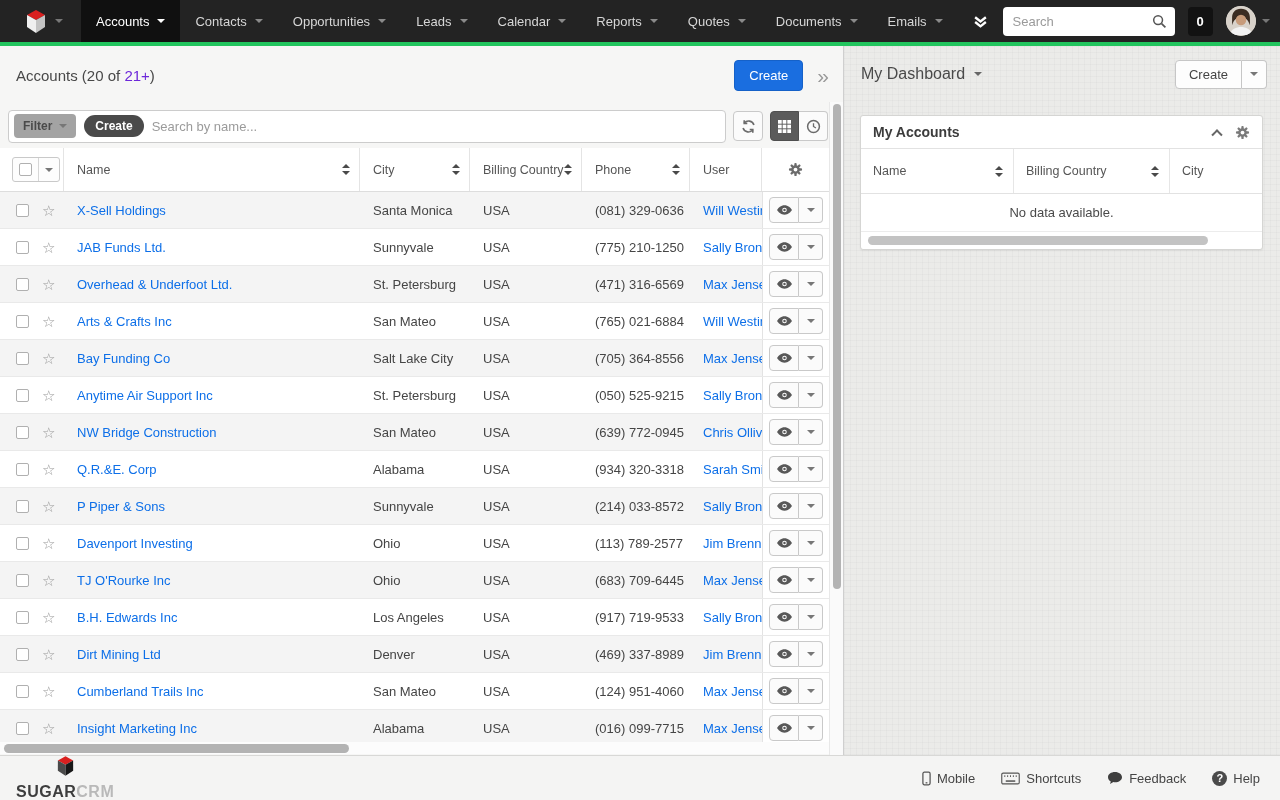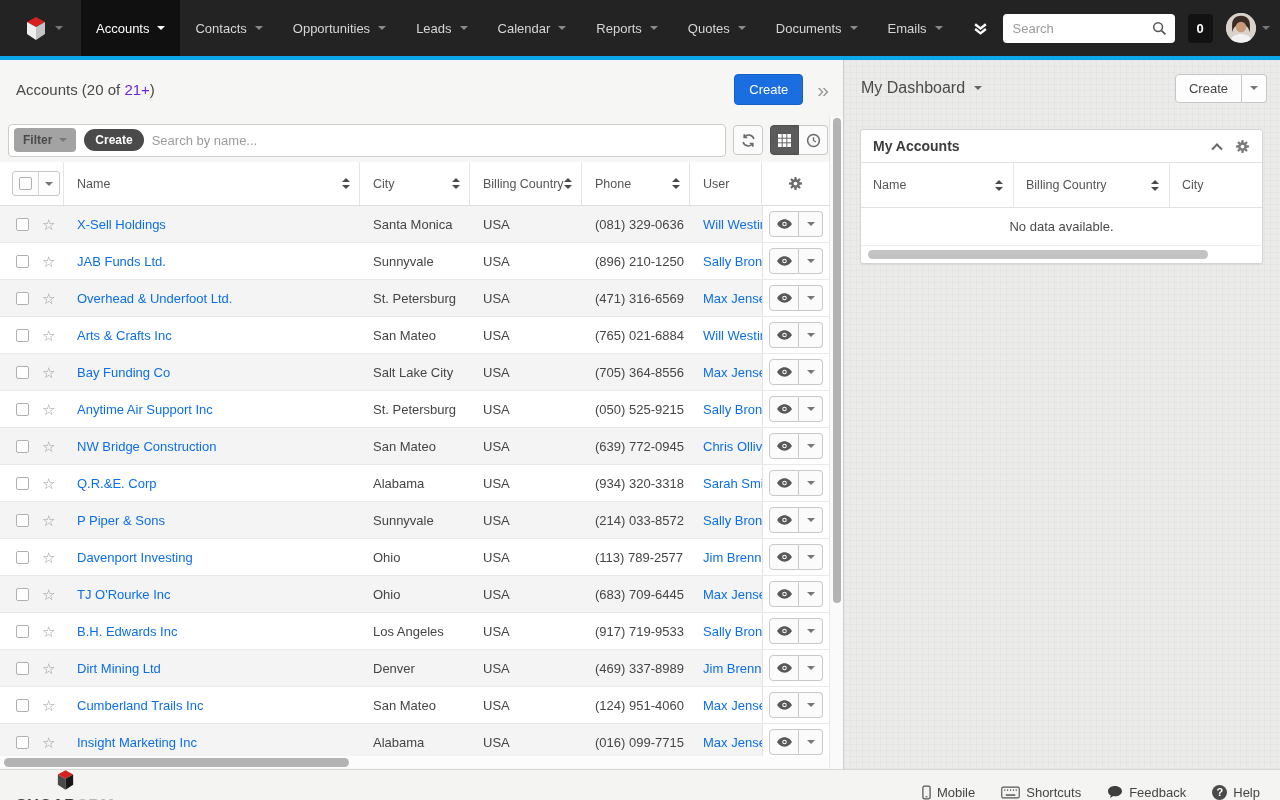--- a/index.html
+++ b/index.html
@@ -1,20 +1,20 @@
 <!DOCTYPE html>
 <html><head>
 <meta charset="utf-8">
 <style>
   * { margin:0; padding:0; box-sizing:border-box; }
   html,body { width:1280px; height:800px; overflow:hidden;
     font-family:"Liberation Sans", sans-serif; background:#f5f5f4; }
 
   
-  .navbar { height:60px; background:#232323; border-bottom:4px solid #0ea5e9;
+  .navbar { height:46px; background:#232323; border-bottom:4px solid #22c55e;
     display:flex; align-items:stretch; }
   .nav-logo { display:flex; align-items:center; gap:9px; padding:0 18px 0 26px; cursor:pointer; }
   .nav-menu { display:flex; align-items:stretch; }
   .nav-item { display:flex; align-items:center; gap:8px; padding:0 15px;
     color:#d6d6d6; font-size:13px; cursor:pointer; }
   .nav-item.active { background:#101010; color:#fff; }
   .nav-item .caret { border-top-color:#8a8a8a; }
   .nav-item.active .caret { border-top-color:#fff; }
   .nav-right { margin-left:auto; display:flex; align-items:center; gap:13px; padding-right:18px; }
   .nav-search { position:relative; }
@@ -402,21 +402,21 @@
     <div class="cell col-name">
               <a>JAB Funds Ltd.</a>
             </div>
     <div class="cell col-city">
               <span>Sunnyvale</span>
             </div>
     <div class="cell col-country">
               <span>USA</span>
             </div>
     <div class="cell col-phone">
-              <span>(896) 210-1250</span>
+              <span>(775) 210-1250</span>
             </div>
     <div class="cell col-user">
               <a>Sally Brons</a>
             </div>
     <div class="cell col-actions">
       <span class="act-group">
         <span class="aseg eye">
           <svg width="15" height="10" viewBox="0 0 16 10">
             <path d="M8 0C4.2 0 1.4 2.8 0 5c1.4 2.2 4.2 5 8 5s6.6-2.8 8-5c-1.4-2.2-4.2-5-8-5z" fill="#585858"></path>
             <circle cx="8" cy="5" r="2.4" fill="#fff"></circle>

